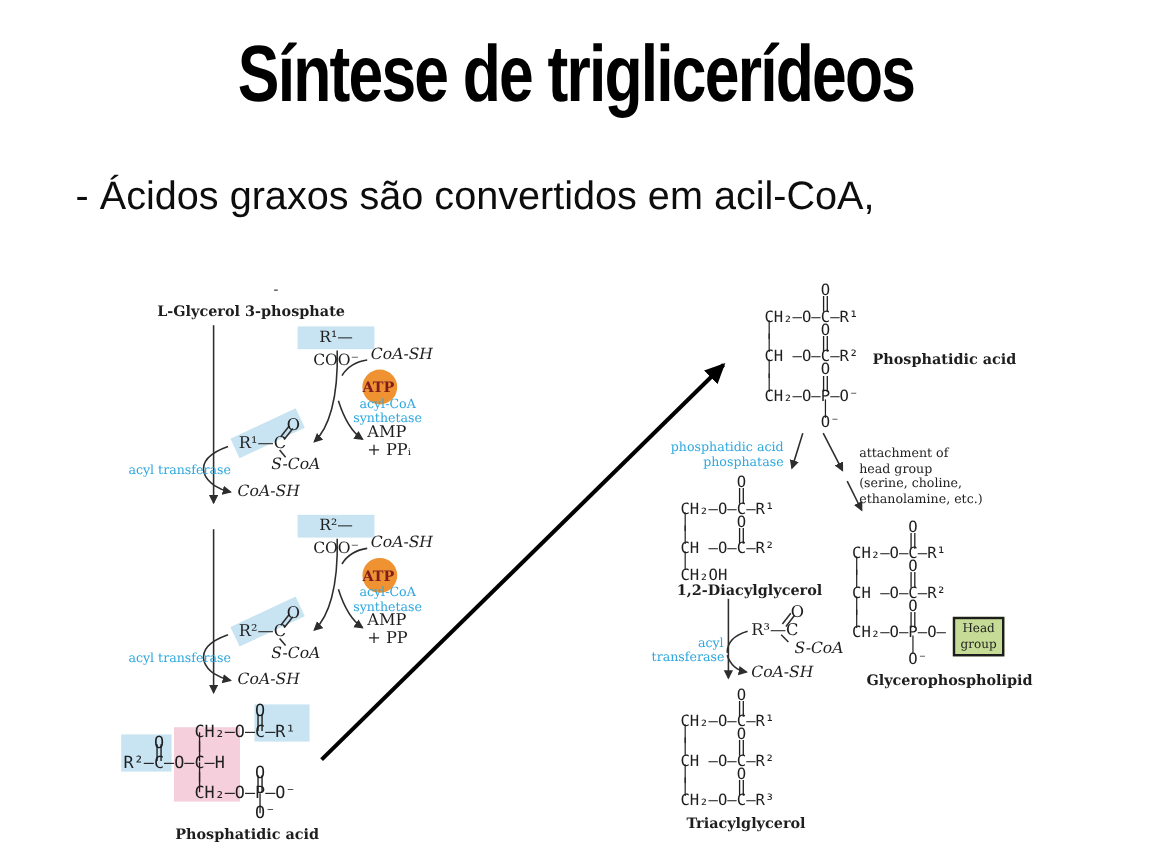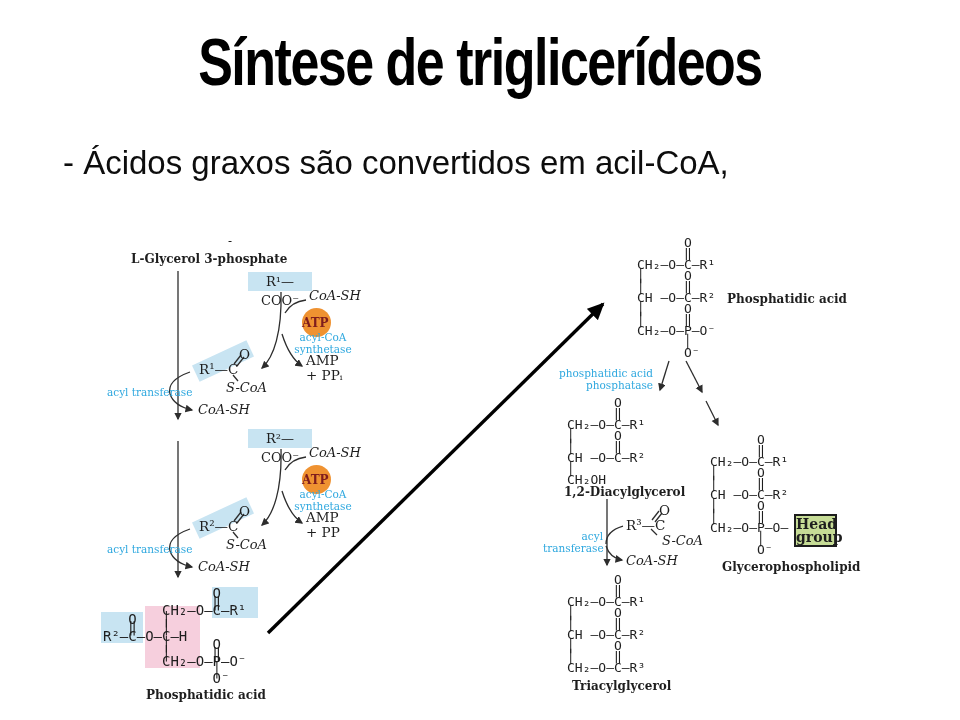--- a/index.html
+++ b/index.html
@@ -22,21 +22,21 @@
   .s-l { font-size:14px; line-height:8.5px; }
   .hl { position:absolute; z-index:1; }
   .atp-circle {
     position:absolute; z-index:5; width:29px; height:29px; border-radius:50%;
     display:flex; align-items:center; 
     font-family:"DejaVu Serif",serif; font-weight:bold; font-size:12px; color:#7f1d1d;
   }
   .headbox {
     position:absolute; z-index:6; width:43px; height:33px;
     border:2px solid #1d1d1d; text-align:center;
-    font-family:"DejaVu Serif",serif; font-weight:bold; font-size:14px; line-height:13px;
+    font-family:"DejaVu Serif",serif; font-weight:normal; font-size:10px; line-height:13px;
     padding-top:2px; color:#1e1e1e;
   }
   #title {
     position:absolute; top:24px; left:0; width:960px; text-align:center;
     font-weight:bold; font-size:52px; letter-spacing:-1.5px; color:#000;
     transform:scaleY(1.28); transform-origin:50% 0; z-index:6; white-space:nowrap;
   }
   #bodytext {
     position:absolute; left:38px; top:146px; font-size:33px; line-height:34px;
     color:#0d0d0d; z-index:6;
@@ -173,20 +173,24 @@
 │     ‖
 CH₂—O—P—O⁻
       │
       O⁻</pre>
   <div class="abs ser name" style="left:727px;top:292px;">Phosphatidic acid</div>
 
   <div class="abs ser enz ra" style="left:553px;top:367px;width:100px;line-height:12px;">
     <div>phosphatidic acid</div>
     <div>phosphatase</div>
   </div>
+  <pre class="struct" style="left:716px;top:372px;font-family:'DejaVu Serif',serif;font-size:10.5px;line-height:12.5px;color:#1e1e1e;">attachment of
+head group
+(serine, choline,
+ethanolamine, etc.)</pre>
 
   <pre class="struct s-r" style="left:567px;top:397px;">      O
       ‖
 CH₂—O—C—R¹
 │     O
 │     ‖
 CH —O—C—R²
 │
 CH₂OH</pre>
   <div class="abs ser name" style="left:564px;top:485px;">1,2-Diacylglycerol</div>

